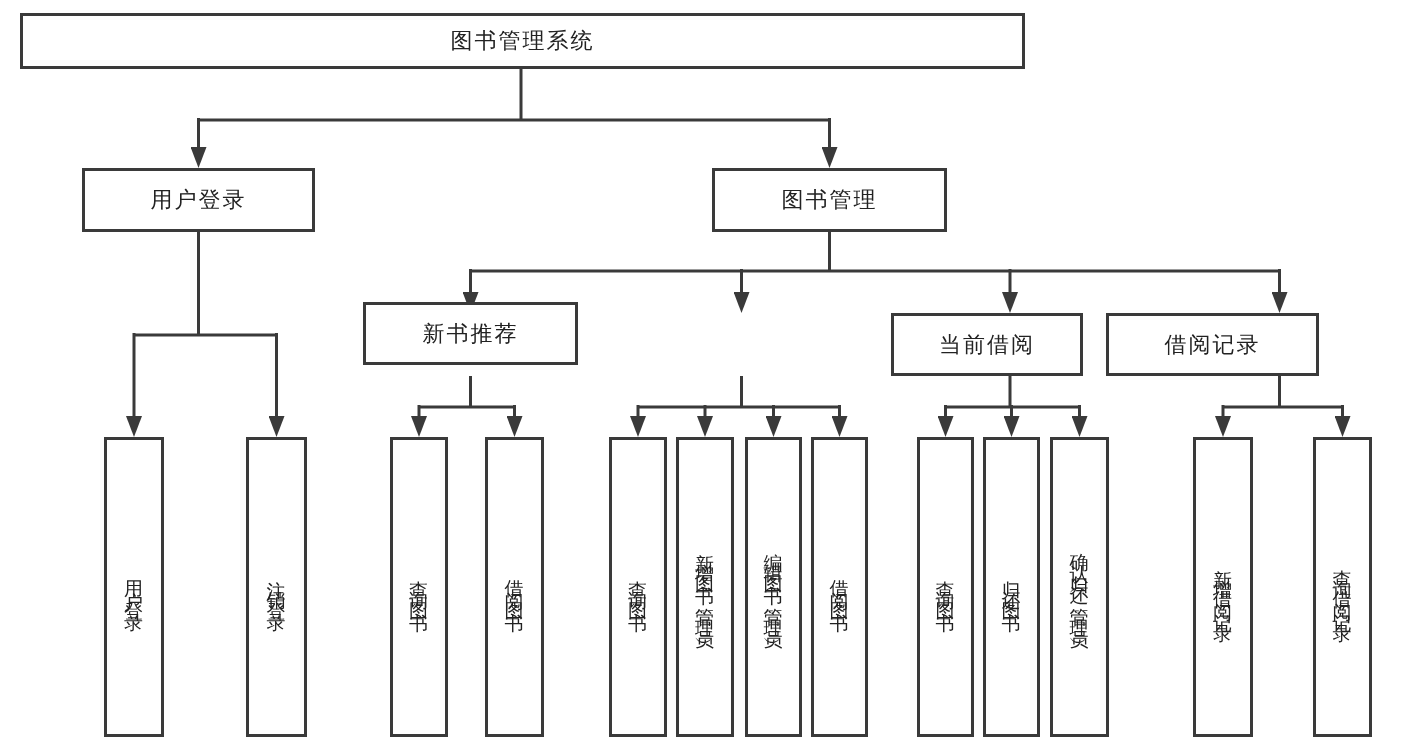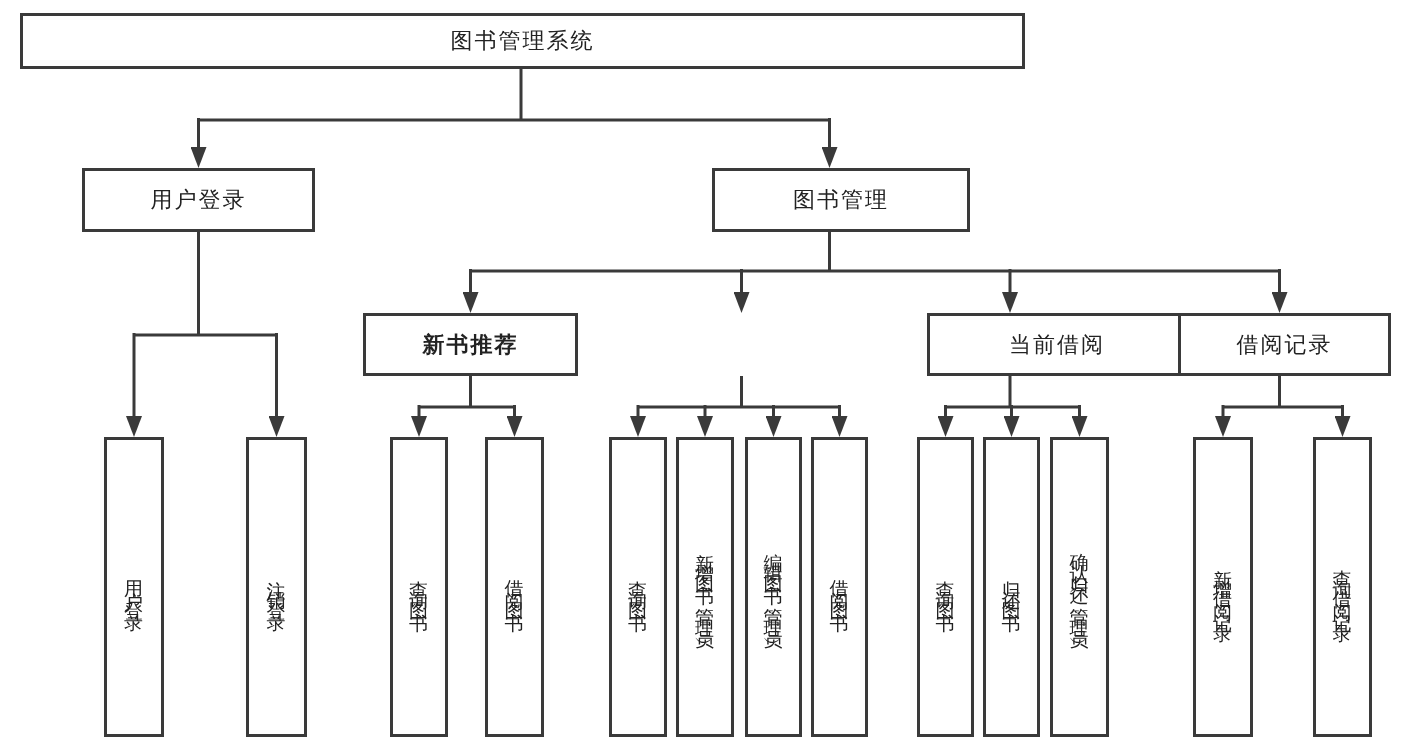--- a/index.html
+++ b/index.html
@@ -104,31 +104,31 @@
     </g>
   </svg>
 
   <div class="node h" style="left:20px; top:13px; width:1005px; height:56px;">
     <span class="lbl">图书管理系统</span>
   </div>
 
   <div class="node h" style="left:82px; top:168px; width:233px; height:64px;">
     <span class="lbl">用户登录</span>
   </div>
-  <div class="node h" style="left:712px; top:168px; width:258px; height:64px;">
+  <div class="node h" style="left:712px; top:168px; width:235px; height:64px;">
     <span class="lbl">图书管理</span>
   </div>
 
-  <div class="node h" style="left:363px; top:313px; width:215px; height:63px;font-weight:bold;">
+  <div class="node h" style="left:363px; top:302px; width:215px; height:63px;">
     <span class="lbl">新书推荐</span>
   </div>
-  <div class="node h" style="left:927px; top:313px; width:260px; height:63px;justify-content:center;">
+  <div class="node h" style="left:891px; top:313px; width:192px; height:63px;justify-content:center;">
     <span class="lbl">当前借阅</span>
   </div>
-  <div class="node h" style="left:1178px; top:313px; width:213px; height:63px;align-items:center;">
+  <div class="node h" style="left:1106px; top:313px; width:213px; height:63px;align-items:center;">
     <span class="lbl">借阅记录</span>
   </div>
 
   <div class="node v" style="left:104px; top:437px; width:60px; height:300px;">
     <span class="lbl">用户登录</span>
   </div>
   <div class="node v" style="left:246px; top:437px; width:61px; height:300px;">
     <span class="lbl">注销登录</span>
   </div>
 

